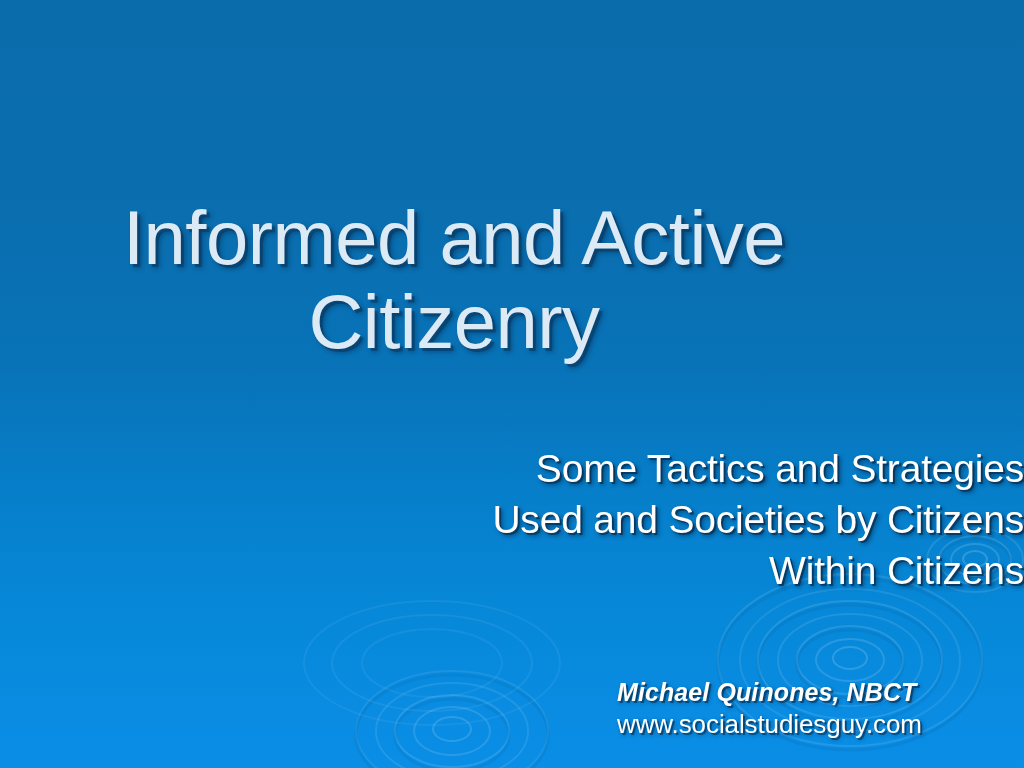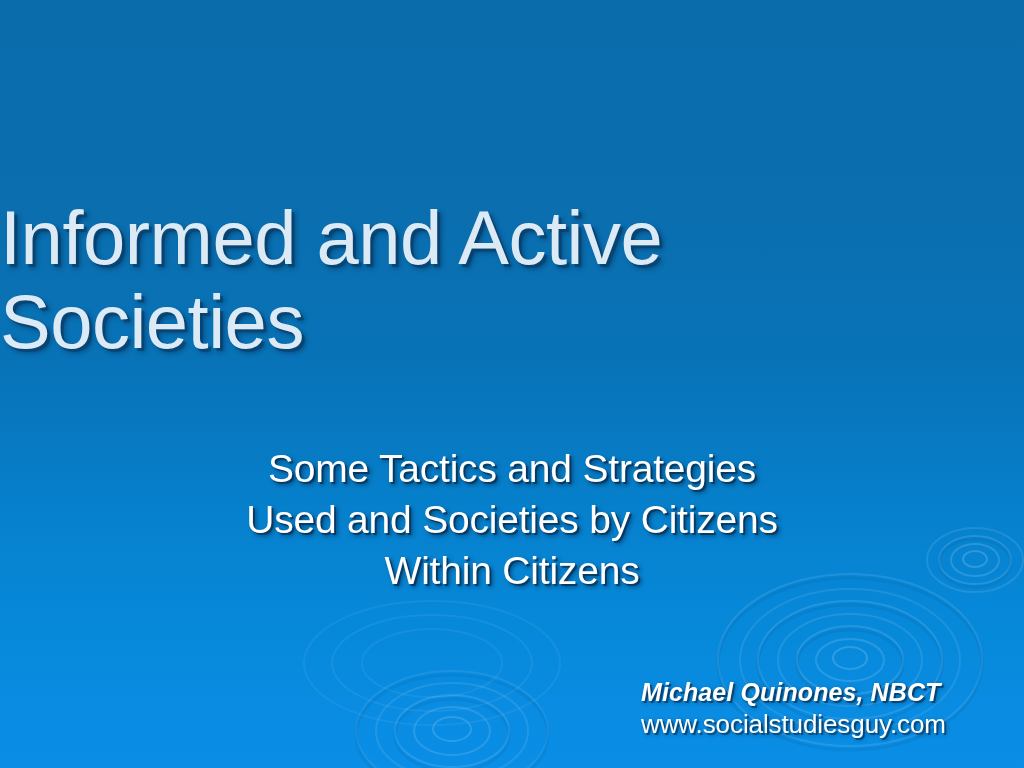--- a/index.html
+++ b/index.html
@@ -40,58 +40,58 @@
     height: 768px;
     pointer-events: none;
   }
 
   
   .title-block {
     position: absolute;
     left: 0;
     top: 196px;
     width: 908px;
-    text-align: left;
+    text-align: center;
   }
   .title-line {
     font-size: 76px;
     line-height: 84px;
     font-weight: normal;
     color: #dceaf6;
     letter-spacing: -0.5px;
     text-shadow:
        3px 3px 0 rgba(7, 52, 92, 0.50),
        4px 4px 5px rgba(4, 34, 62, 0.45);
     white-space: nowrap;
   }
 
   
   .subtitle-block {
     position: absolute;
     left: 0;
     top: 443px;
     width: 1024px;
-    text-align: center;
+    text-align: right;
   }
   .subtitle-line {
     font-size: 39px;
     line-height: 51px;
     font-weight: normal;
     color: #ffffff;
     letter-spacing: -0.2px;
     text-shadow:
        2px 2px 0 rgba(6, 36, 68, 0.62),
        3px 3px 4px rgba(3, 24, 48, 0.55);
     white-space: nowrap;
   }
 
   
   .credit-block {
     position: absolute;
-    left: 641px;
+    left: 617px;
     top: 676px;
     width: 380px;
     text-align: left;
   }
   .credit-author {
     font-size: 25px;
     line-height: 32px;
     font-weight: bold;
     font-style: italic;
     color: #ffffff;
@@ -162,21 +162,21 @@
         <ellipse cx="432" cy="663" rx="128" ry="62" stroke="#9fd2f2" stroke-opacity="0.10" stroke-width="2"></ellipse>
         <ellipse cx="432" cy="663" rx="100" ry="48" stroke="#9fd2f2" stroke-opacity="0.11" stroke-width="2"></ellipse>
         <ellipse cx="432" cy="663" rx="70" ry="34" stroke="#9fd2f2" stroke-opacity="0.10" stroke-width="2"></ellipse>
       </g>
 
     </g>
   </svg>
 
   <div class="title-block">
     <div class="title-line">Informed and Active</div>
-    <div class="title-line">Societies</div>
+    <div class="title-line">Citizenry</div>
   </div>
 
   <div class="subtitle-block">
     <div class="subtitle-line">Some Tactics and Strategies</div>
     <div class="subtitle-line">Used and Societies by Citizens</div>
     <div class="subtitle-line">Within Citizens</div>
   </div>
 
   <div class="credit-block">
     <div class="credit-author">Michael Quinones, NBCT</div>

